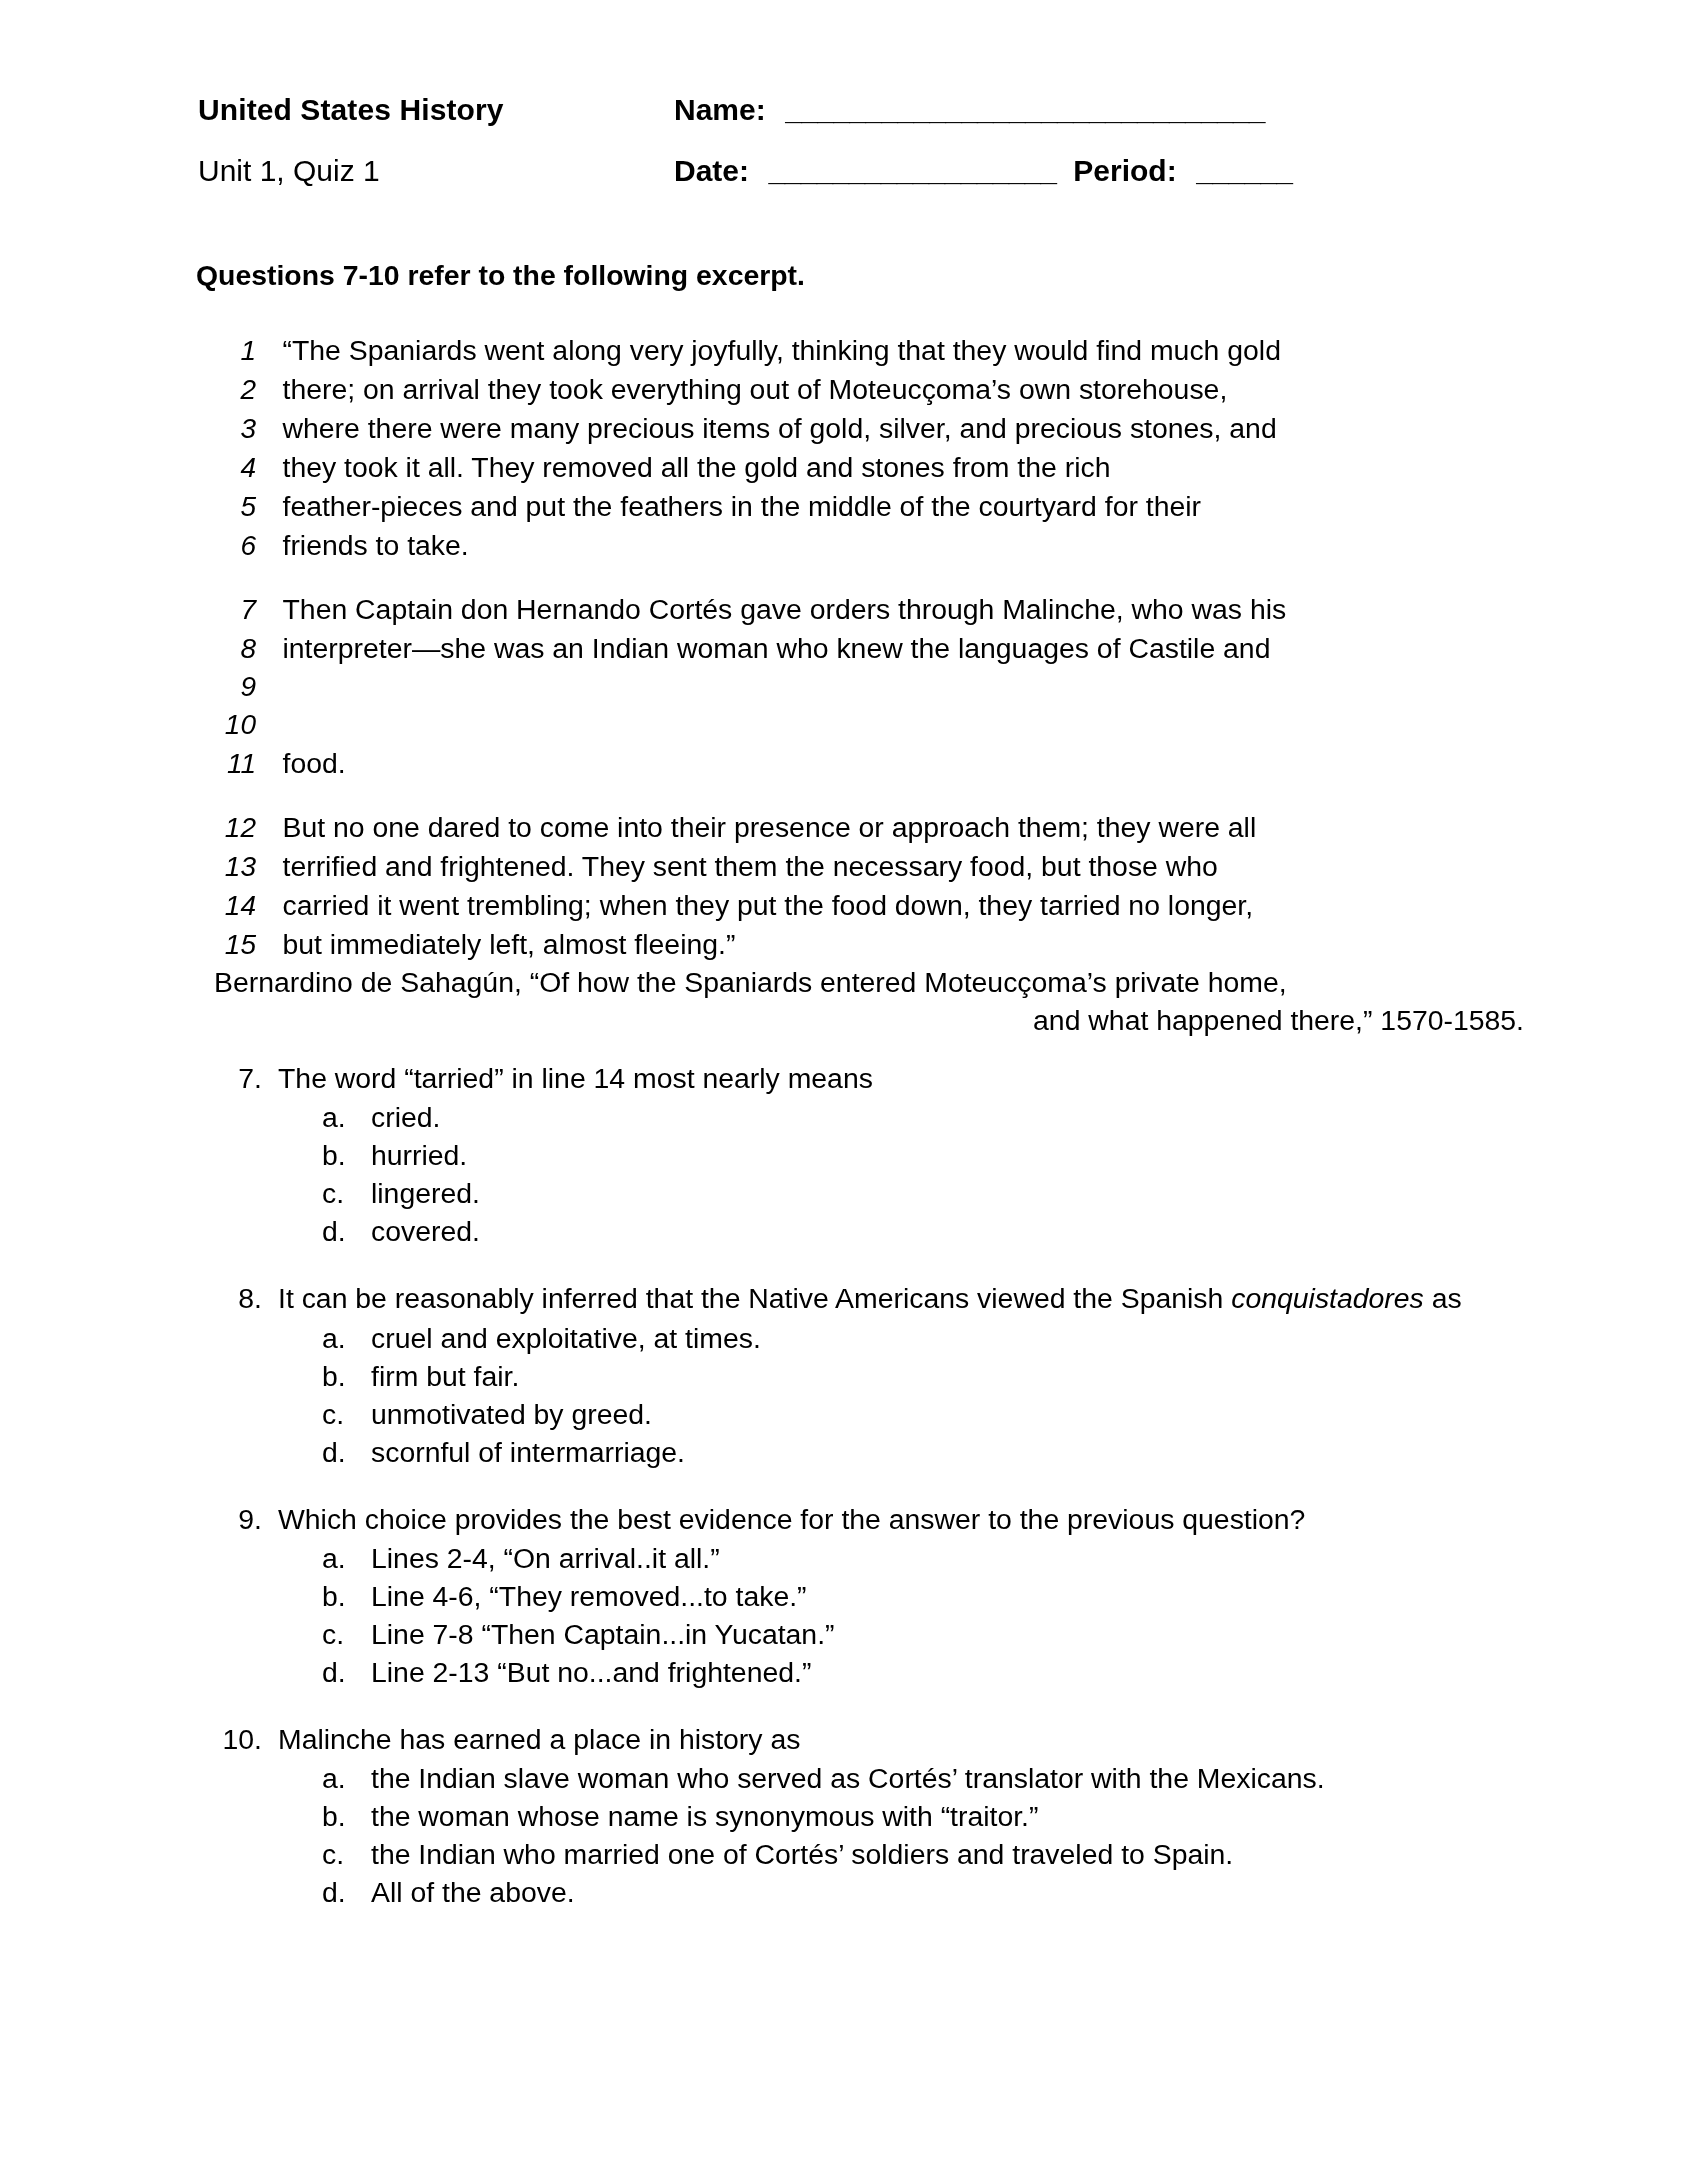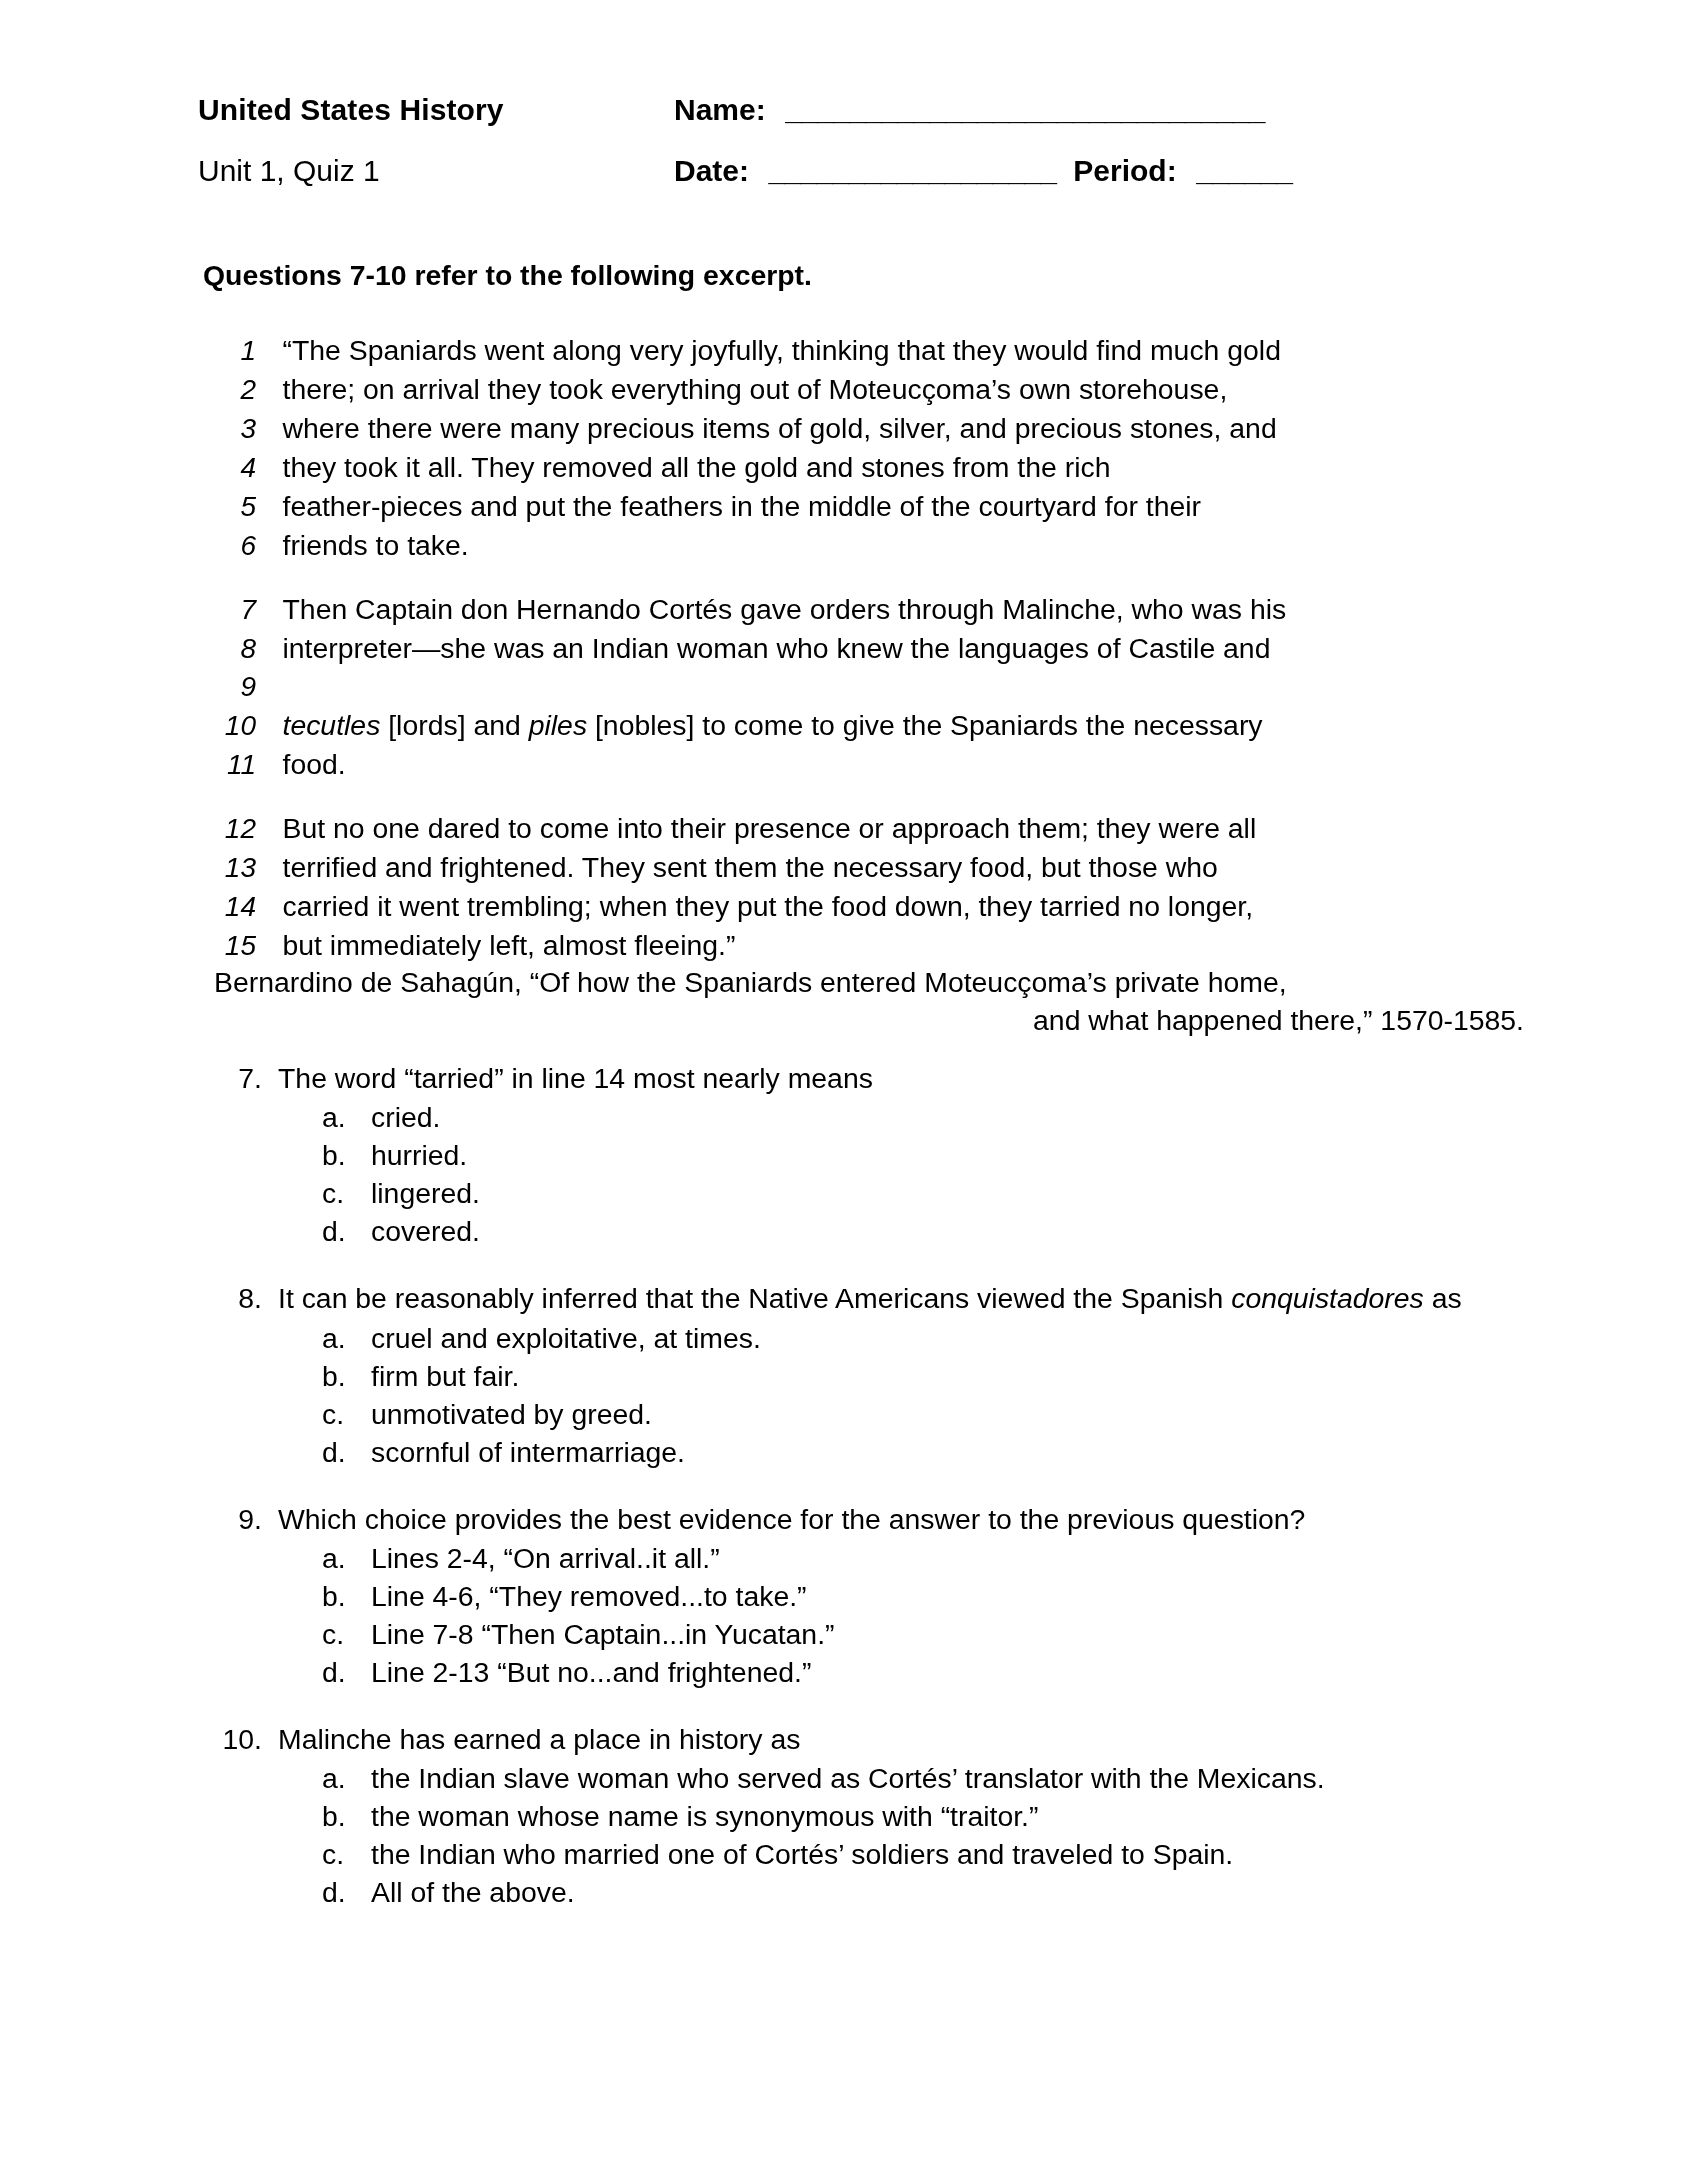--- a/index.html
+++ b/index.html
@@ -64,21 +64,21 @@
     font-weight: bold;
     letter-spacing: -0.7px;
     margin-left: 2.6px;
     text-align: center;
   }
   .gap-small { display:inline-block; width: 17px; }
 
   
   .instruction {
     position: absolute;
-    left: 203px;
+    left: 196px;
     top: 259px;
     font-size: 28.4px;
     font-weight: bold;
   }
 
   
   .excerpt {
     position: absolute;
     left: 198px;
     top: 331px;
@@ -232,21 +232,20 @@
         </div>
         <div class="exline">
           <span class="lnum">8</span>
           <span class="ltext">interpreter—she was an Indian woman who knew the languages of Castile and</span>
         </div>
         <div class="exline">
           <span class="lnum">9</span>
         </div>
         <div class="exline">
           <span class="lnum">10</span>
-          <span class="ltext"><i>tecutles</i><span> [lords] and </span><i>piles</i><span> [nobles] to come to give the Spaniards the necessary</span></span>
         </div>
         <div class="exline">
           <span class="lnum">11</span>
           <span class="ltext">food.</span>
         </div>
       </div>
       <div class="para">
         <div class="exline">
           <span class="lnum">12</span>
           <span class="ltext">But no one dared to come into their presence or approach them; they were all</span>

